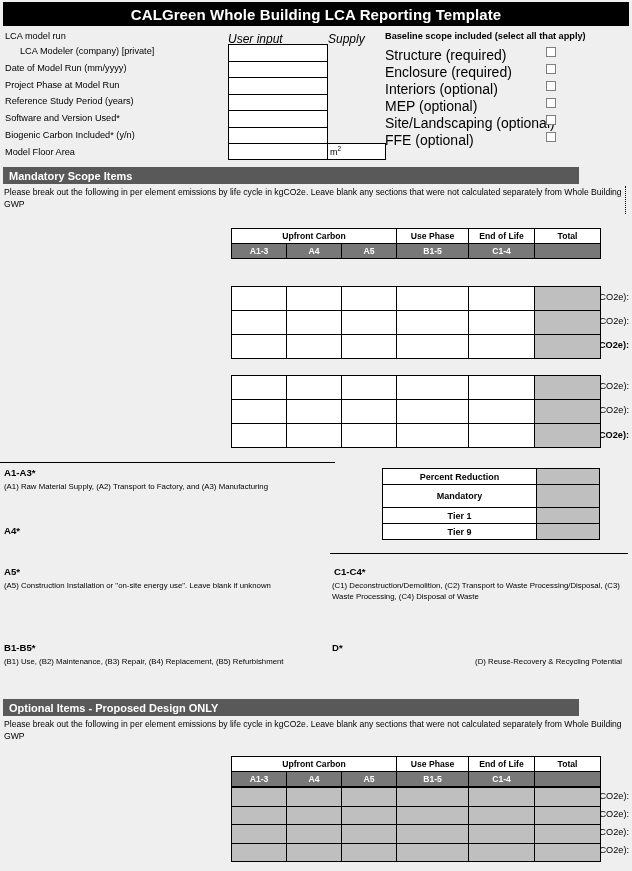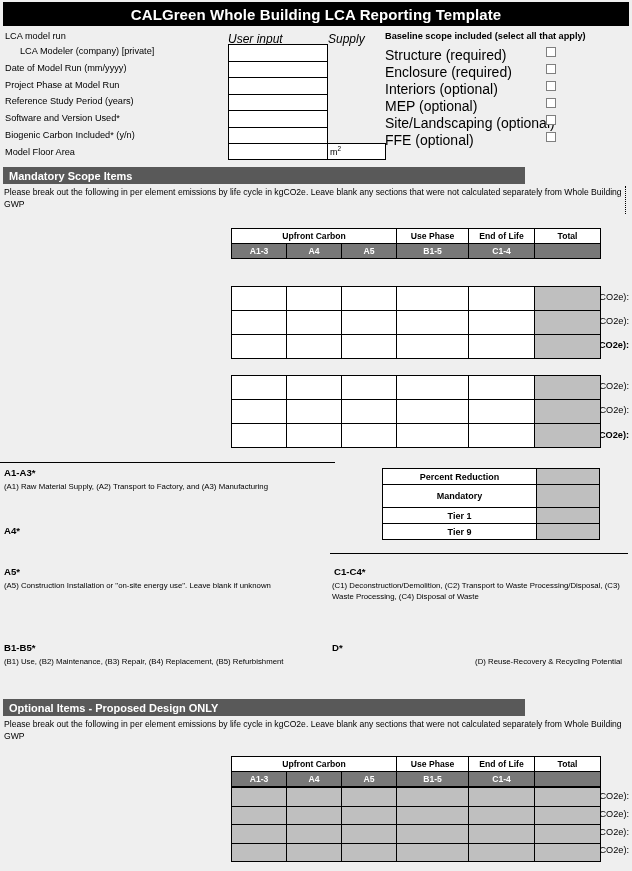--- a/index.html
+++ b/index.html
@@ -109,21 +109,21 @@
     height: 10px;
     background: #ffffff;
     border: 1.1px solid #7f7f7f;
     box-sizing: border-box;
   }
 
   
   .section-bar {
     position: absolute;
     left: 3px;
-    width: 522px;
+    width: 576px;
     height: 17px;
     background: #595959;
     color: #ffffff;
     font-size: 11px;
     font-weight: bold;
     display: flex;
     align-items: center;
     padding-left: 6px;
     box-sizing: border-box;
   }

